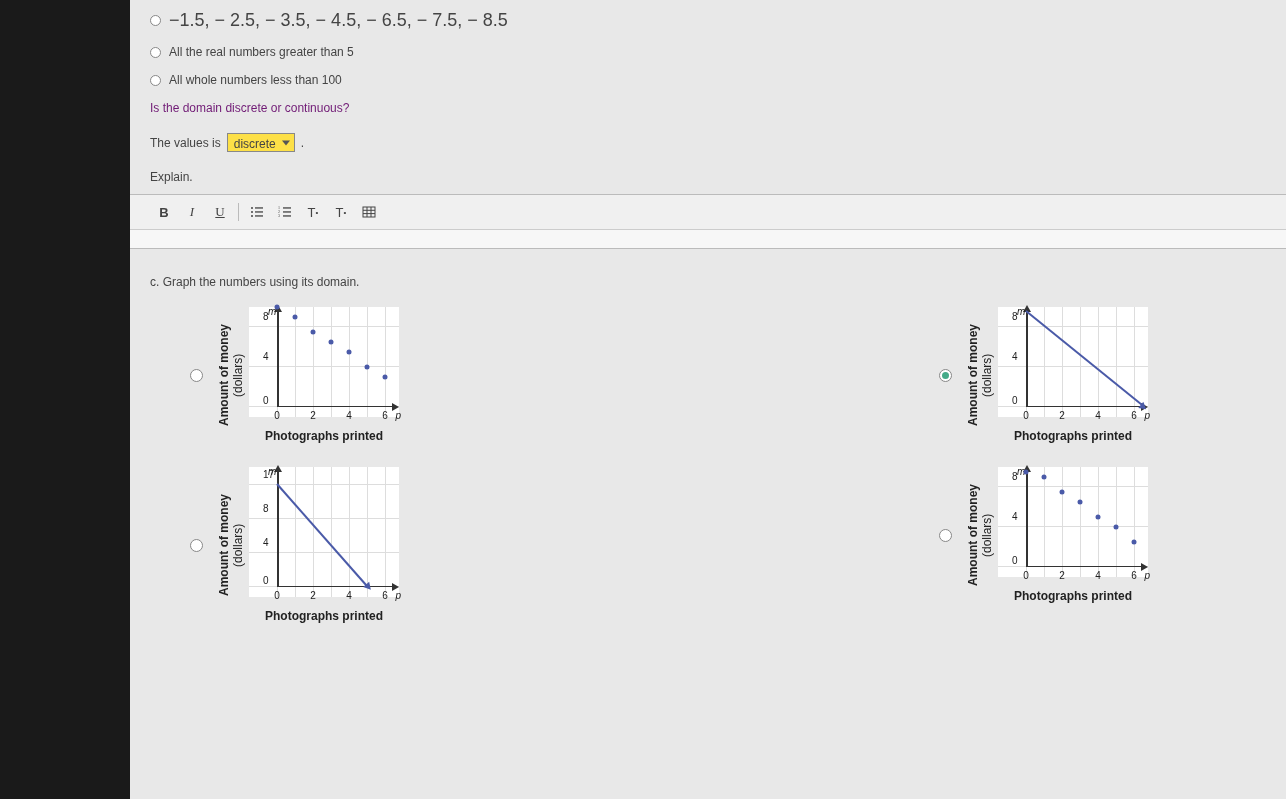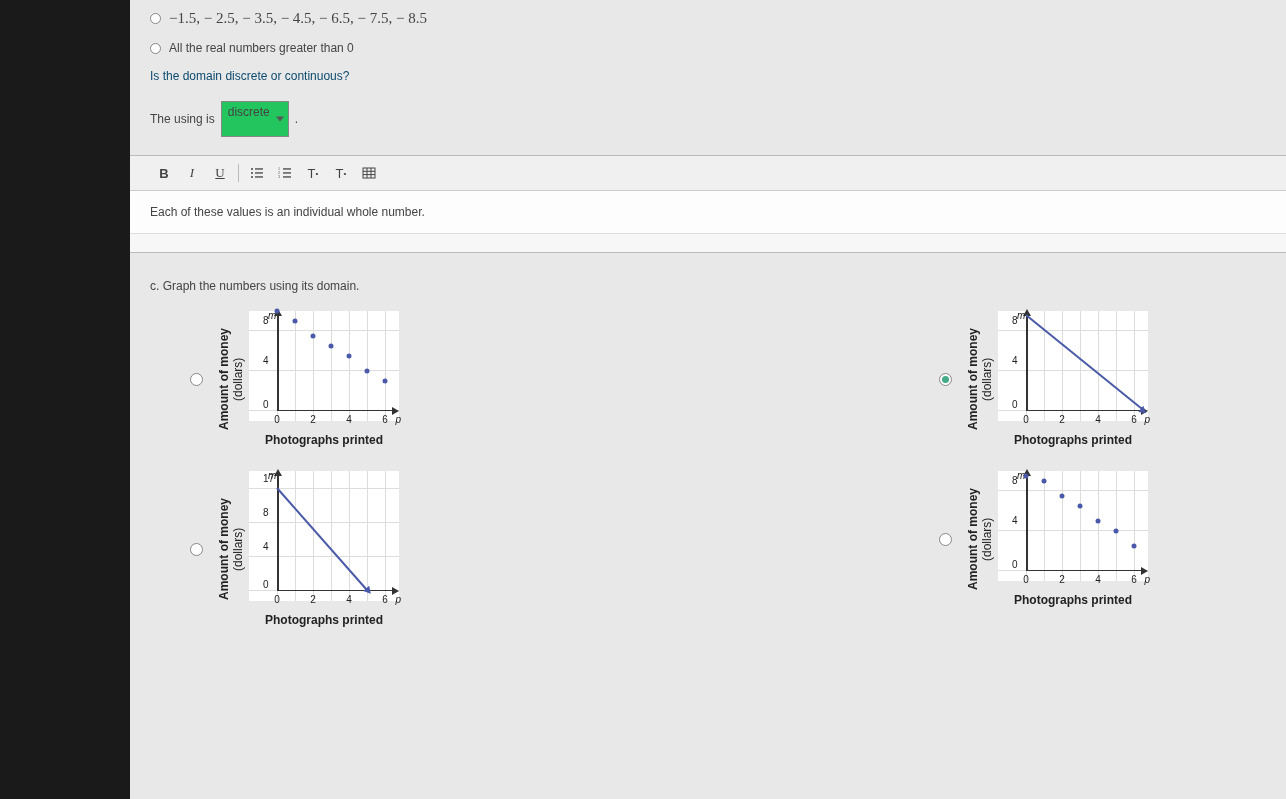--- a/index.html
+++ b/index.html
@@ -28,25 +28,25 @@
     align-items: center;
     gap: 8px;
     margin-bottom: 14px;
     font-size: 12px;
     color: #444;
   }
   .radio-row .radio {
     width: 11px; height: 11px; border:1px solid #888; border-radius:50%;
     background:#fff;
   }
-  .math-text { font-family: Liberation Serif, serif; font-size: 15px; }
-  .question-label { color:#0c4a6e; font-size:12px; margin: 14px 0 18px 0; }
+  .math-text { font-family: Liberation Sans, sans-serif; font-size: 18px; }
+  .question-label { color:#701a75; font-size:12px; margin: 14px 0 18px 0; }
   .inline-select-row { display:flex; align-items:center; gap:6px; font-size:12px; color:#444; margin-bottom: 18px;}
   .sel {
-    border:1px solid #888; background:#22c55e; padding:3px 18px 17px 6px;
+    border:1px solid #888; background:#fde047; padding:3px 18px 0 6px;
     font-size:12px; position:relative; min-width:60px;
   }
   .sel::after {
     content:""; position:absolute; right:4px; top:50%; transform:translateY(-50%);
     border-left:4px solid transparent; border-right:4px solid transparent; border-top:5px solid #555;
   }
   .explain-label { font-size:12px; color:#444; margin-bottom:10px; }
   .editor {
     border-top:1px solid #bbb;
     border-bottom:1px solid #bbb;
@@ -114,31 +114,36 @@
 
 <div class="page">
   <div class="content">
 
     <div class="radio-row">
       <span class="radio"></span>
       <span class="math-text">−1.5, − 2.5, − 3.5, − 4.5, − 6.5, − 7.5, − 8.5</span>
     </div>
     <div class="radio-row">
       <span class="radio"></span>
-      <span>All the real numbers greater than 0</span>
+      <span>All the real numbers greater than 5</span>
+    </div>
+    <div class="radio-row">
+      <span class="radio"></span>
+      <span>All whole numbers less than 100</span>
     </div>
 
     <div class="question-label">Is the domain discrete or continuous?</div>
 
     <div class="inline-select-row">
-      <span>The using is</span>
+      <span>The values is</span>
       <span class="sel">discrete</span>
       <span>.</span>
     </div>
 
+    <div class="explain-label">Explain.</div>
 
     <div class="editor">
       <div class="toolbar">
         <span class="tbtn bold">B</span>
         <span class="tbtn italic">I</span>
         <span class="tbtn uline">U</span>
         <span class="sep"></span>
         <span class="tbtn">
           <svg viewBox="0 0 14 14">
               <circle cx="2" cy="3" r="1" fill="#444"></circle>
@@ -170,21 +175,20 @@
         <span class="tbtn">
           <svg viewBox="0 0 14 14">
               <rect x="1" y="2" width="12" height="10" fill="none" stroke="#444"></rect>
               <line x1="1" y1="5.3" x2="13" y2="5.3" stroke="#444"></line>
               <line x1="1" y1="8.6" x2="13" y2="8.6" stroke="#444"></line>
               <line x1="5" y1="2" x2="5" y2="12" stroke="#444"></line>
               <line x1="9" y1="2" x2="9" y2="12" stroke="#444"></line>
             </svg>
         </span>
       </div>
-      <div class="editor-body">Each of these values is an individual whole number.</div>
       <div class="editor-footer"></div>
     </div>
 
     <div class="part-label">c. Graph the numbers using its domain.</div>
 
     <div class="graph-grid">
 
       <div class="graph-col">
 
         <div class="graph-choice">

